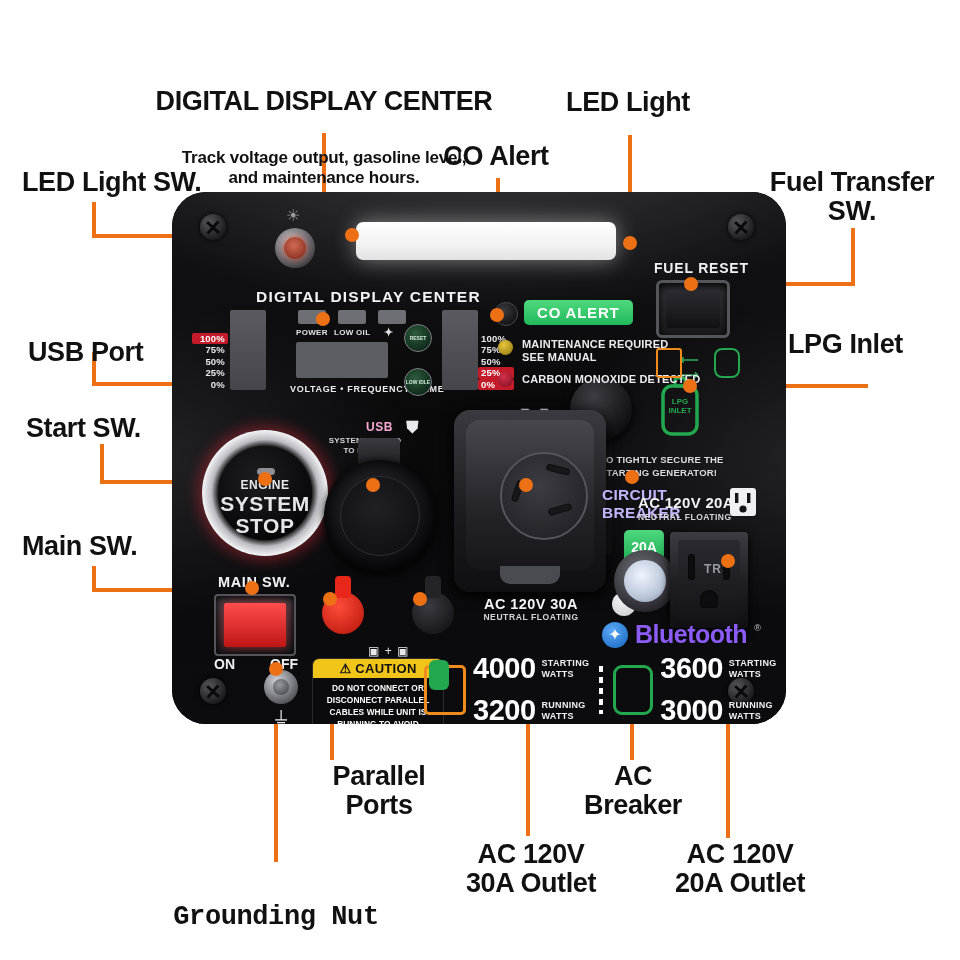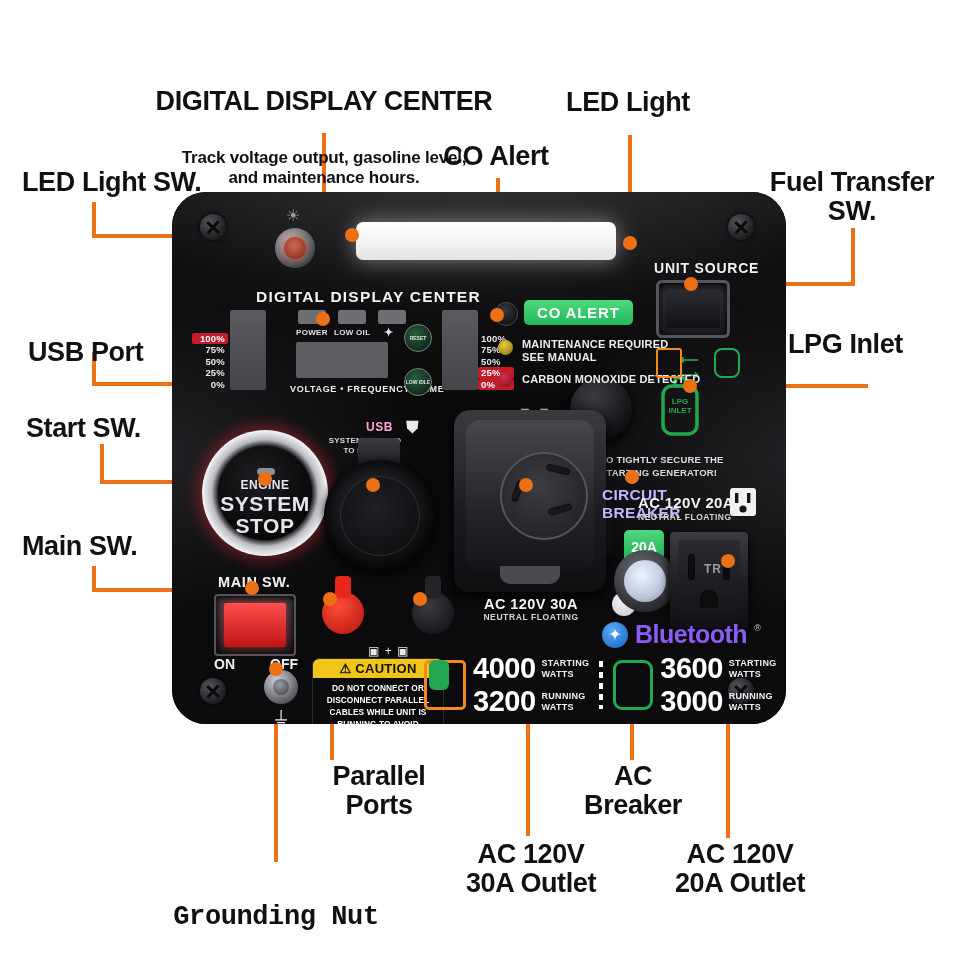--- a/index.html
+++ b/index.html
@@ -231,21 +231,21 @@
   #bt-tx{color:#8b5cf6;font-size:25px;font-weight:bold;letter-spacing:-.5px;}
   #bt-r{color:#c8c8cc;font-size:9px;align-self:flex-start;margin-top:3px;}
 
   
   #watts{position:absolute;left:252px;top:462px;display:flex;align-items:center;
         gap:10px;z-index:6;}
   .wcol{display:flex;align-items:center;gap:7px;}
   .wbig{color:#fff;font-size:29px;font-weight:bold;line-height:1.0;letter-spacing:-.5px;}
   .wsml{color:#f0f0f3;font-size:9px;font-weight:bold;line-height:1.18;letter-spacing:.3px;}
   .wrow{display:flex;align-items:center;gap:6px;}
-  .wstack{display:flex;flex-direction:column;gap:4px;}
+  .wstack{display:flex;flex-direction:column;gap:13px;}
   .wdivide{width:4px;height:48px;
         background:repeating-linear-gradient(#fff 0 6px,transparent 6px 11px);}
   .gasbox{width:36px;height:44px;border:3px solid #f08c1e;border-radius:5px;
         position:relative;}
   .lpgbox{width:34px;height:44px;border:3px solid #23a84f;border-radius:9px;}
 </style>
 </head>
 <body>
 
 <div class="lead" style="left:92px;top:202px;width:4px;height:36px;"></div>
@@ -364,21 +364,21 @@
   </div>
 
   <div class="pl" id="co-led"></div>
   <div class="pl" id="co-badge">CO ALERT</div>
   <div class="coled2" style="left:326px;top:148px;background:radial-gradient(circle at 38% 32%,#e8c53a,#8a7310);"></div>
   <div class="cotext" style="left:350px;top:146px;white-space:pre-line;">MAINTENANCE REQUIRED
 SEE MANUAL</div>
   <div class="coled2" style="left:326px;top:180px;background:radial-gradient(circle at 38% 32%,#d6304b,#7a0d20);"></div>
   <div class="cotext" style="left:350px;top:181px;">CARBON MONOXIDE DETECTED</div>
 
-  <div class="pl" id="fs-title">UNIT SOURCE</div>
+  <div class="pl" id="fs-title">FUEL RESET</div>
   <div class="pl" id="fs-sw">
       <i></i>
     </div>
   <div class="fuelicon" style="left:484px;top:156px;border-color:#f08c1e;"></div>
   <div class="fuelicon" style="left:542px;top:156px;border-color:#23a84f;border-radius:8px;"></div>
   <div class="pl" id="fs-arrows">⟵<br>⟶</div>
 
   <div class="pl" id="chev">❯❯</div>
   <div class="pl" id="lpg-tab"></div>
   <div class="pl" id="lpg-cap"></div>

